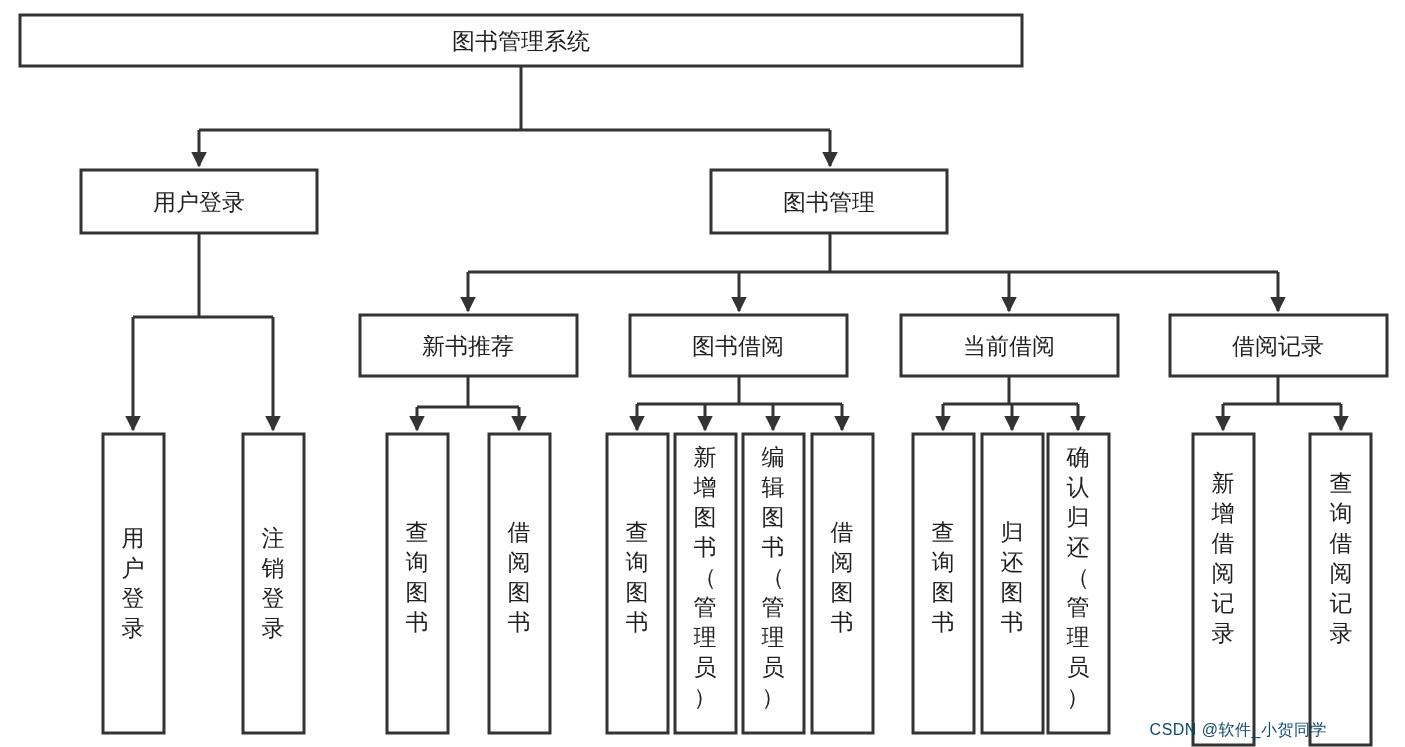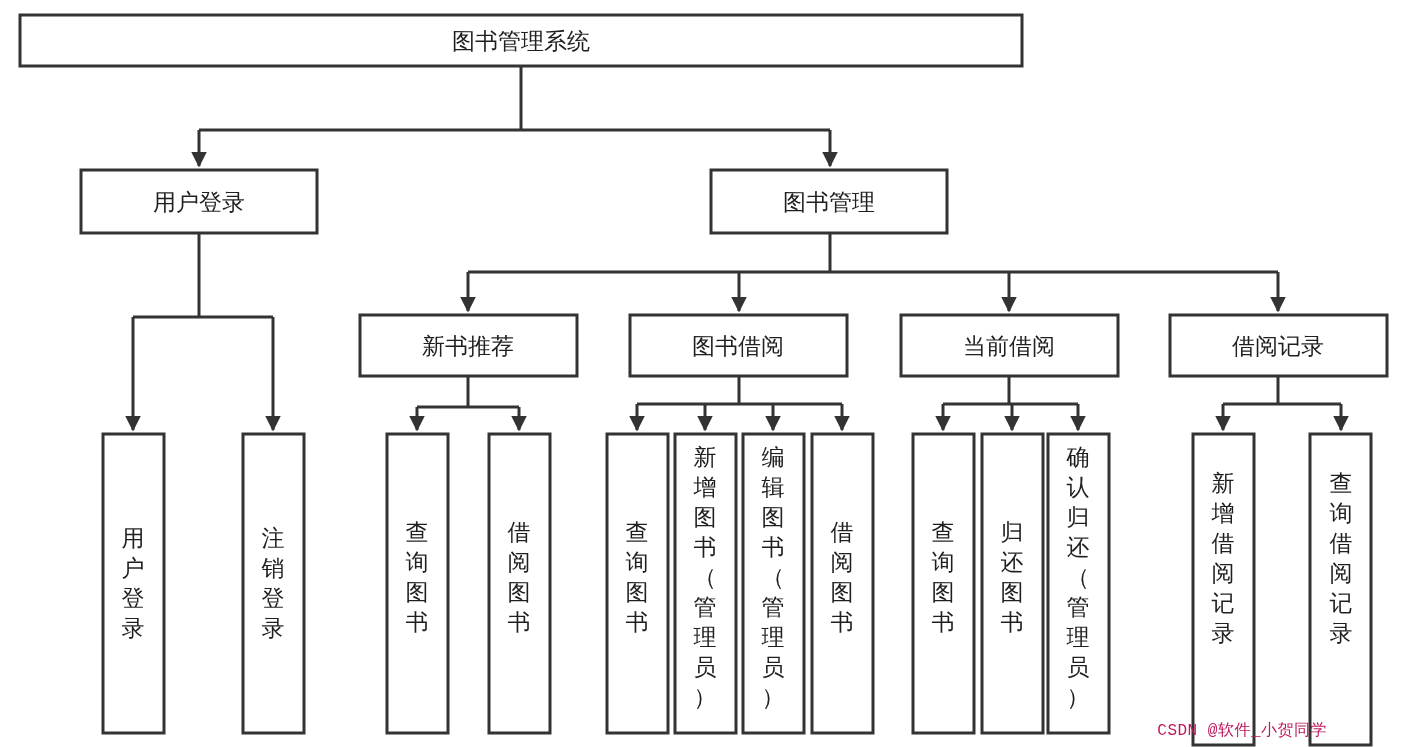--- a/index.html
+++ b/index.html
@@ -15,22 +15,22 @@
   .node-label{
     font-family:"DejaVu Sans","Liberation Sans",sans-serif;
     fill:#1f1f1f;
     text-anchor:middle;
     dominant-baseline:middle;
   }
   .label-h{font-size:23px;}
   .label-v{font-size:23px;}
   .watermark{
     position:absolute;right:6px;bottom:6px;
-    font-family:Liberation Mono, monospace;
-    font-size:16px;color:#be185d;white-space:nowrap;
+    font-family:Liberation Sans, sans-serif;
+    font-size:16px;color:#0c4a6e;white-space:nowrap;
     letter-spacing:0.5px;pointer-events:none;
   }
 </style>
 </head>
 <body>
 
 <div id="stage">
 
   <svg id="diagram" viewBox="0 0 1405 747">
     <defs>

